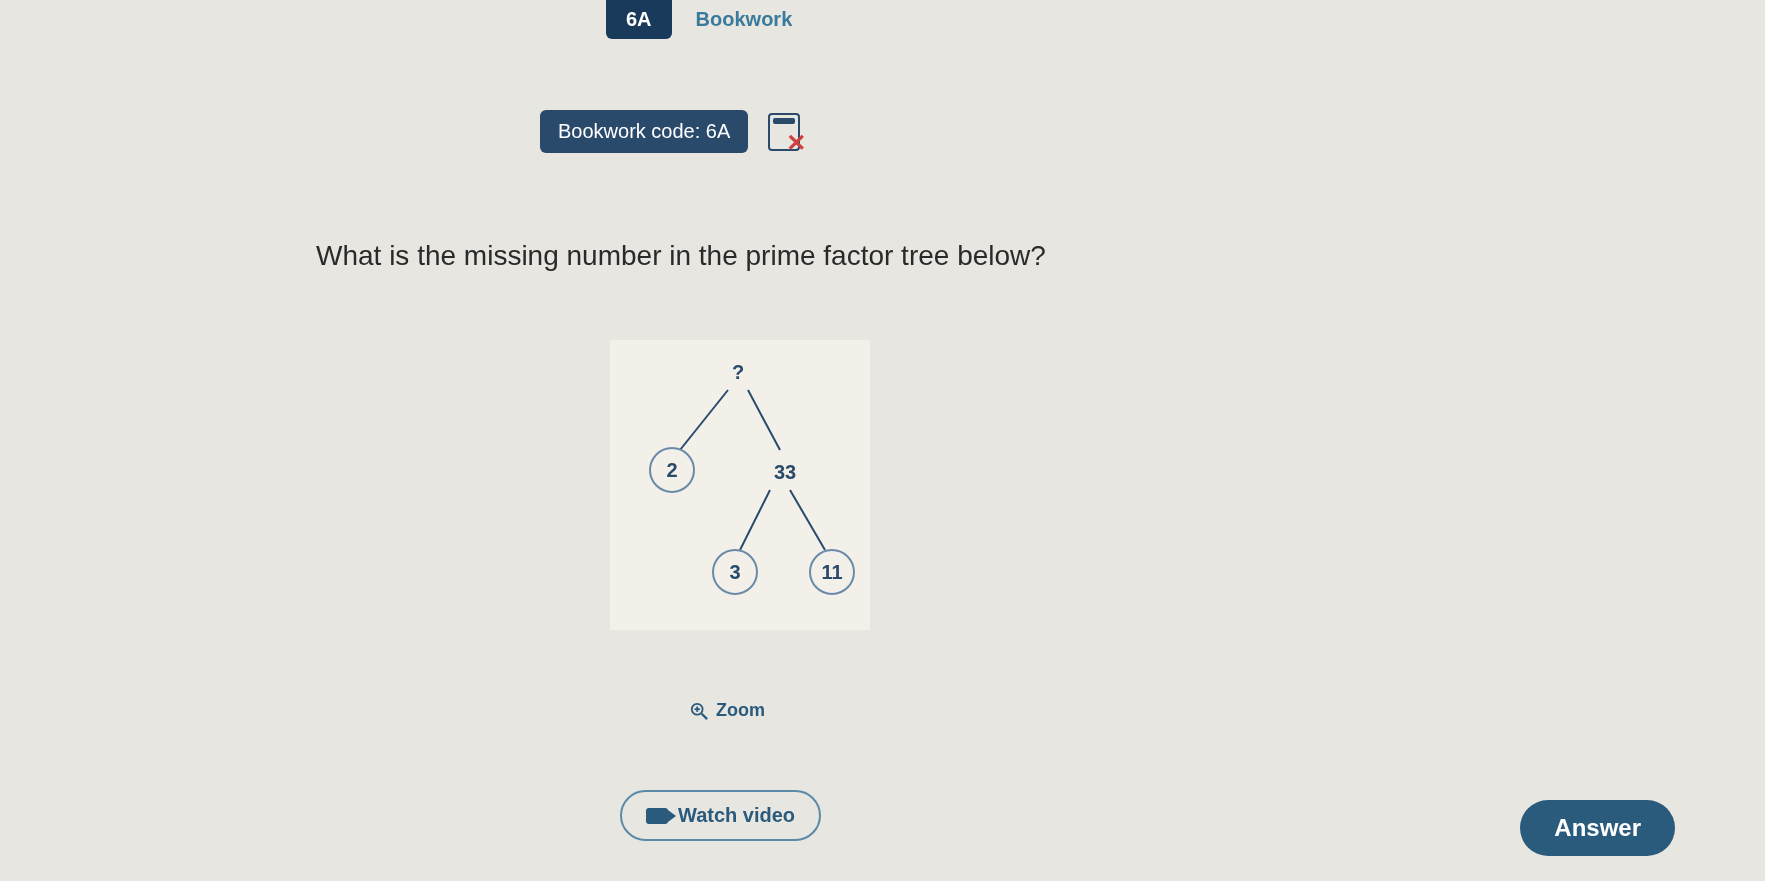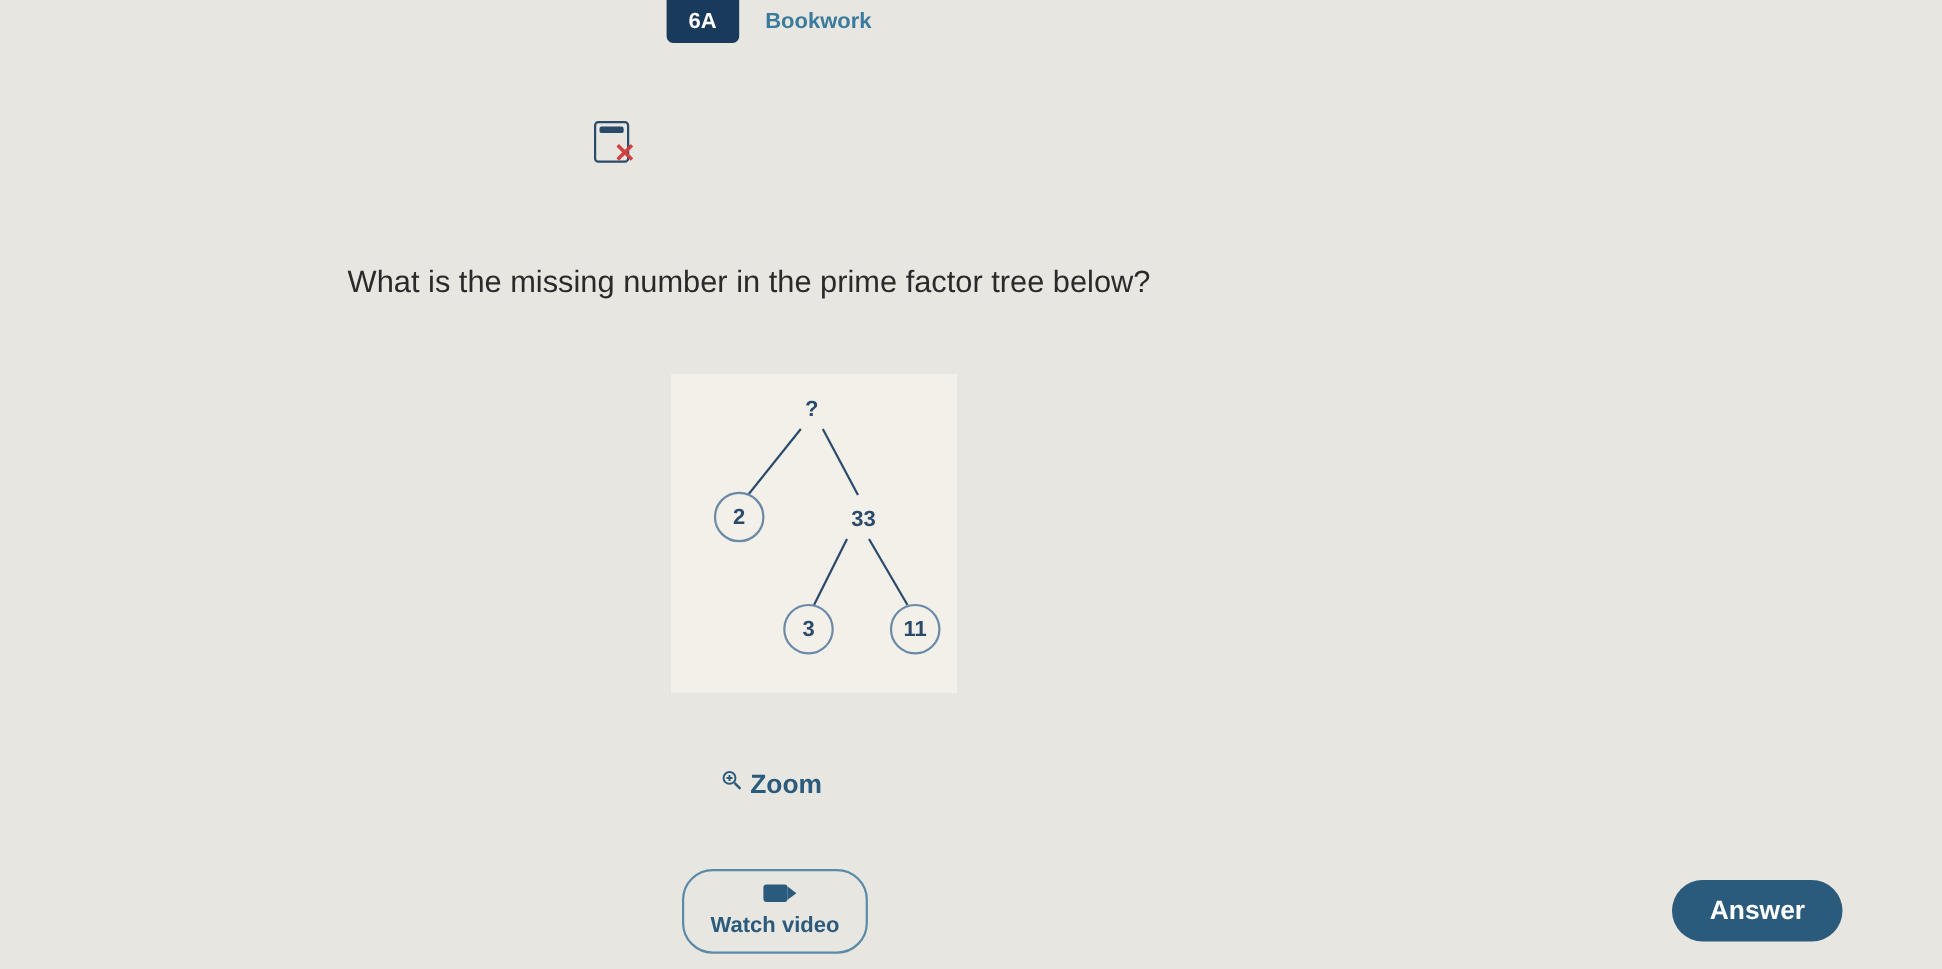--- a/index.html
+++ b/index.html
@@ -114,26 +114,26 @@
       text-anchor: middle;
       dominant-baseline: central;
     }
     .tree-line {
       stroke: #2a4a6c;
       stroke-width: 2;
     }
     .zoom-btn {
       position: absolute;
       top: 700px;
-      left: 656px;
-      display: flex;
-      align-items: flex-start;
+      left: 690px;
+      display: flex;
+      align-items: center;
       gap: 8px;
       color: #2a5a7c;
-      font-size: 24px;
+      font-size: 18px;
       font-weight: 600;
       cursor: pointer;
     }
     .zoom-icon {
       width: 18px;
       height: 18px;
     }
     .watch-video-btn {
       position: absolute;
       top: 790px;
@@ -142,21 +142,20 @@
       align-items: center;
       gap: 10px;
       padding: 12px 24px;
       border: 2px solid #5a8aa8;
       border-radius: 28px;
       background: transparent;
       color: #2a5a7c;
       font-size: 20px;
       font-weight: 600;
       cursor: pointer;
-      flex-direction: column;
     }
     .video-icon {
       width: 22px;
       height: 16px;
       background: #2a5a7c;
       border-radius: 3px;
       position: relative;
     }
     .video-icon::after {
       content: '';
@@ -183,20 +182,21 @@
   </style>
 </head>
 <body>
 
 <div class="top-tabs">
   <div class="tab tab-active">6A</div>
   <div class="tab tab-summary">Bookwork</div>
 </div>
 
 <div class="info-row">
+  <div class="bookwork-badge">Bookwork code: 6A</div>
   <div class="calc-icon">
     <span class="calc-x">✕</span>
   </div>
 </div>
 
 <div class="question">What is the missing number in the prime factor tree below?</div>
 
 <div class="tree-container">
   <svg class="tree-svg" viewBox="0 0 260 290">
 

